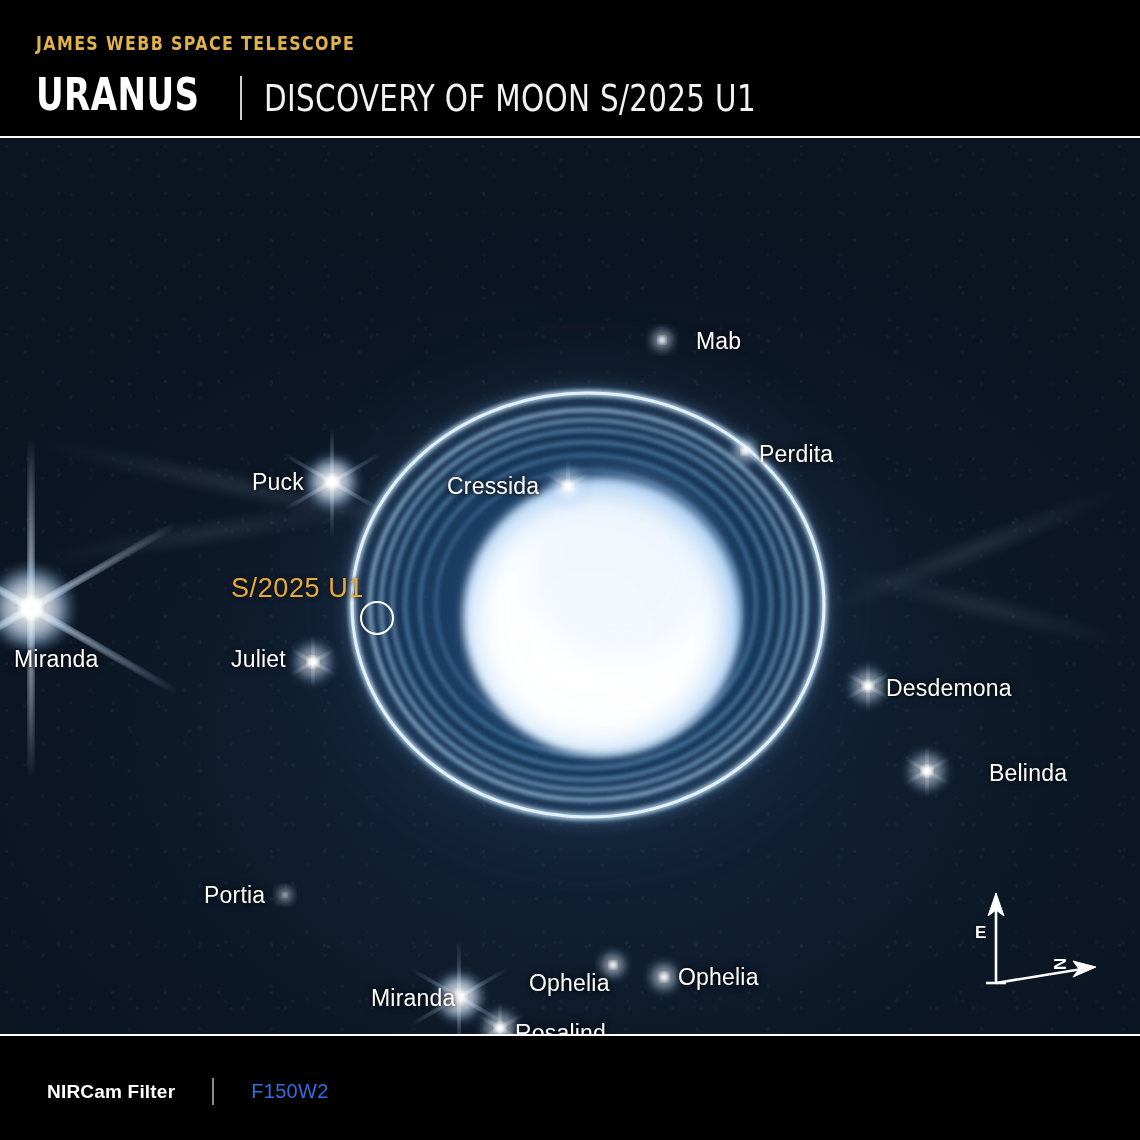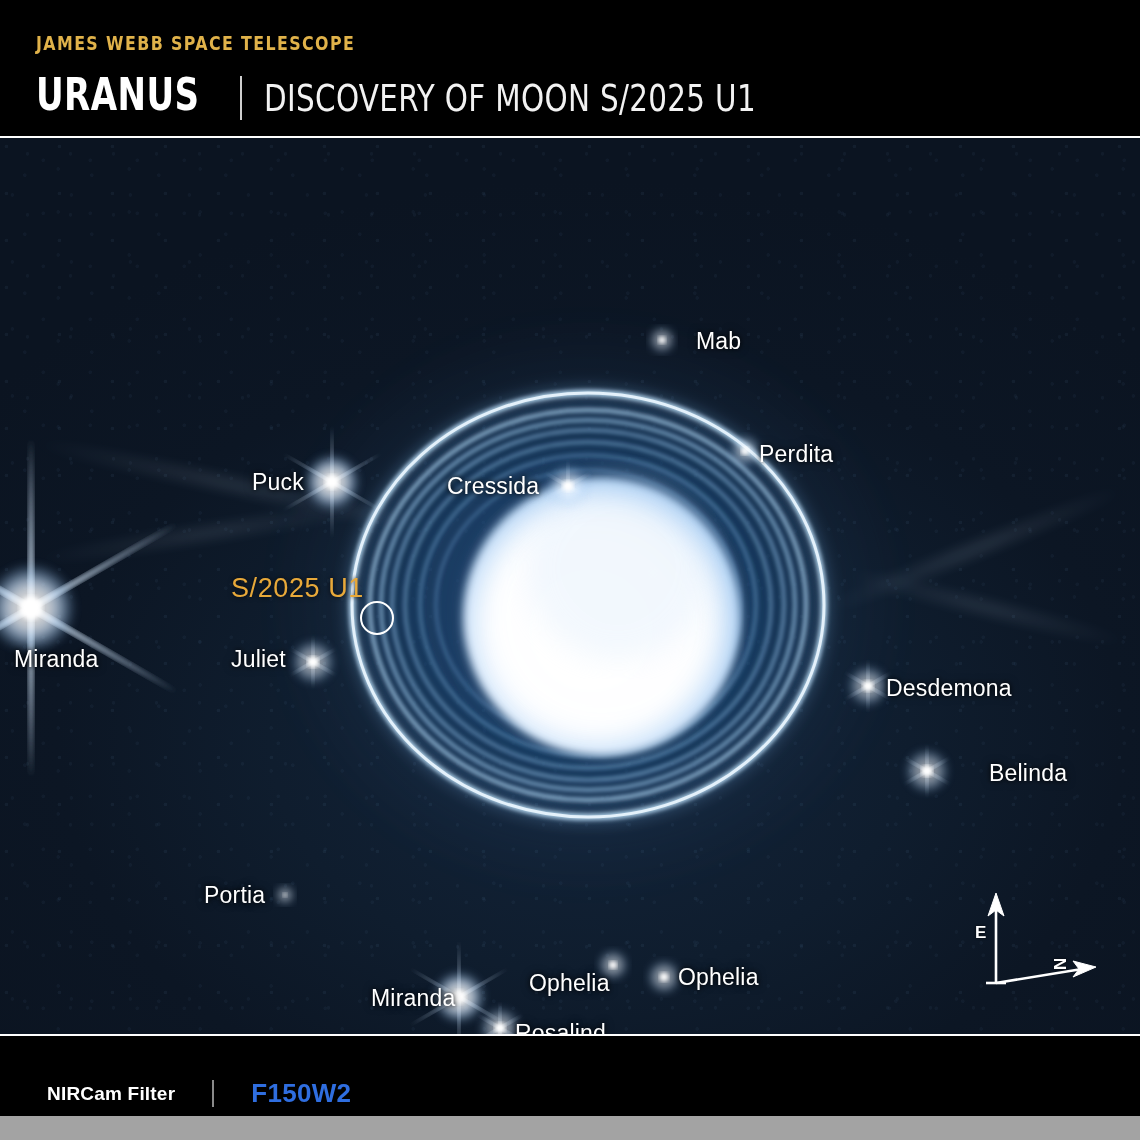--- a/index.html
+++ b/index.html
@@ -69,26 +69,26 @@
     position:absolute;width:34px;height:34px;border:2.4px solid #ffffff;border-radius:50%;
     box-sizing:border-box;
   }
   .compassLbl{
     position:absolute;color:#ffffff;font-size:17px;font-weight:700;
     font-family:"Liberation Sans",sans-serif;
     text-shadow:0 0 3px rgba(0,0,0,.8);
   }
 
   
-  #footer{position:absolute;left:0;top:1034px;width:1140px;height:82px;background:#000;}
+  #footer{position:absolute;left:0;top:1034px;width:1140px;height:106px;background:#000;}
   #footRule{position:absolute;left:0;top:0;width:1140px;height:2px;background:#ffffff;}
   #footRow{position:absolute;left:47px;top:44px;display:flex;align-items:center;}
   #footLabel{color:#ffffff;font-size:19px;font-weight:700;font-family:"Liberation Sans",sans-serif;letter-spacing:.2px;}
   #footDiv{width:2px;height:27px;background:#8a8a8a;margin-left:37px;margin-right:37px;}
-  #footValue{color:#2f6ee0;font-size:26px;font-weight:700;font-family:"Liberation Sans",sans-serif;letter-spacing:.3px;}
+  #footValue{color:#2f6ee0;font-size:20px;font-weight:400;font-family:"Liberation Sans",sans-serif;letter-spacing:.3px;}
 </style>
 </head>
 <body>
 
 <div id="page">
 
   <div id="header">
     <div id="eyebrow">JAMES WEBB SPACE TELESCOPE</div>
     <div id="titlerow">
       <div id="mainTitle">URANUS</div>

